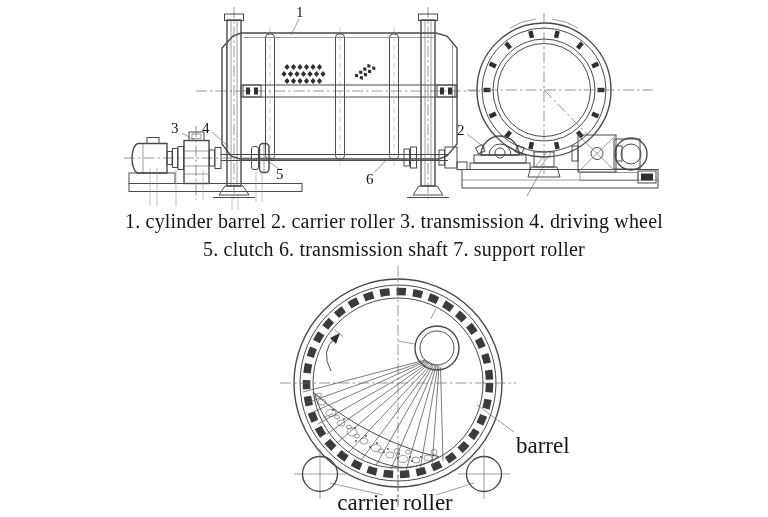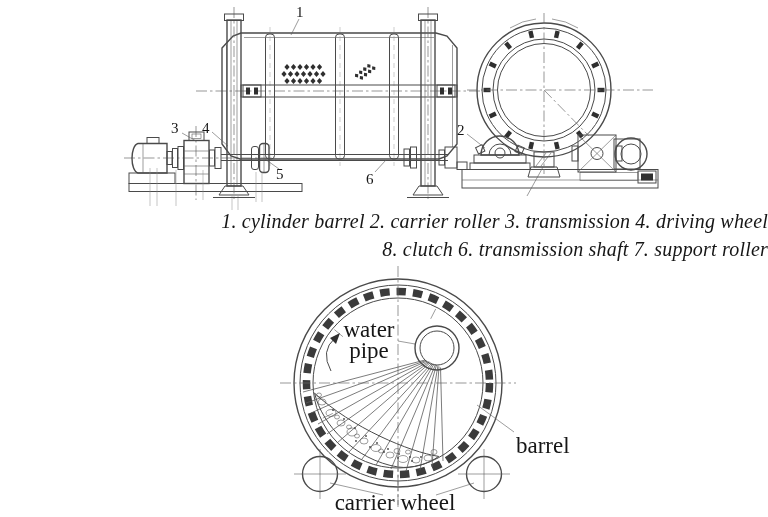--- a/index.html
+++ b/index.html
@@ -1,20 +1,20 @@
 <!DOCTYPE html>
 <html><head>
 <meta charset="utf-8">
 <style>
   html,body{margin:0;padding:0;background:#fff;}
   .canvas{position:relative;width:768px;height:517px;background:#ffffff;overflow:hidden;
           font-family:"Liberation Serif", serif;color:#141414;}
   .canvas svg{position:absolute;left:0;top:0;}
   .label{position:absolute;color:#161616;}
-  .caption{left:20px;width:748px;text-align:right;font-size:20px;letter-spacing:.2px;font-style:italic;}
+  .caption{left:20px;width:748px;text-align:center;font-size:20px;letter-spacing:.2px;}
   #cap1{top:210px;}
   #cap2{top:238px;}
   #waterpipe{left:334px;top:319px;width:70px;text-align:center;font-size:23px;line-height:21px;white-space:pre-line;}
   #barrel{left:516px;top:426px;font-size:23px;margin-top:7px;}
   #carrier{left:325px;top:490px;width:140px;text-align:center;font-size:23px;}
   .digit{font-size:15px;}
   #d1{left:296px;top:4px;}
   #d3{left:171px;top:120px;}
   #d4{left:202px;top:120px;}
   #d5{left:276px;top:166px;}
@@ -333,26 +333,24 @@
 
     <g>
       <line class="thin" x1="383" y1="495" x2="330" y2="483"></line>
       <line class="thin" x1="436" y1="495" x2="474" y2="483"></line>
       <line class="thin" x1="514" y1="432" x2="477" y2="405"></line>
     </g>
   </g>
 </svg>
 
 <div class="label caption" id="cap1">1. cylinder barrel  2. carrier roller  3. transmission  4. driving wheel</div>
-<div class="label caption" id="cap2">8. clutch  6. transmission shaft  7. support roller</div>
-
-<div class="label" id="waterpipe">water
-pipe</div>
+<div class="label caption" id="cap2">5. clutch  6. transmission shaft  7. support roller</div>
+
 <div class="label" id="barrel">barrel</div>
-<div class="label" id="carrier">carrier wheel</div>
+<div class="label" id="carrier">carrier roller</div>
 
 <div class="label digit" id="d1">1</div>
 <div class="label digit" id="d2">2</div>
 <div class="label digit" id="d3">3</div>
 <div class="label digit" id="d4">4</div>
 <div class="label digit" id="d5">5</div>
 <div class="label digit" id="d6">6</div>
 
 </div>
 

